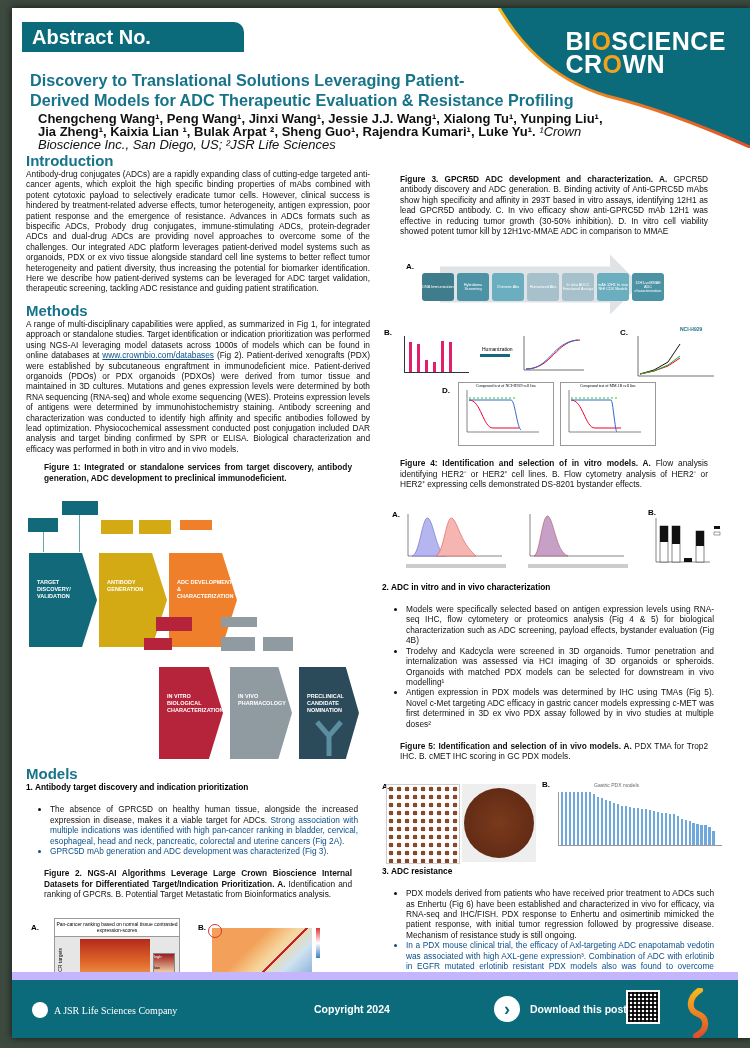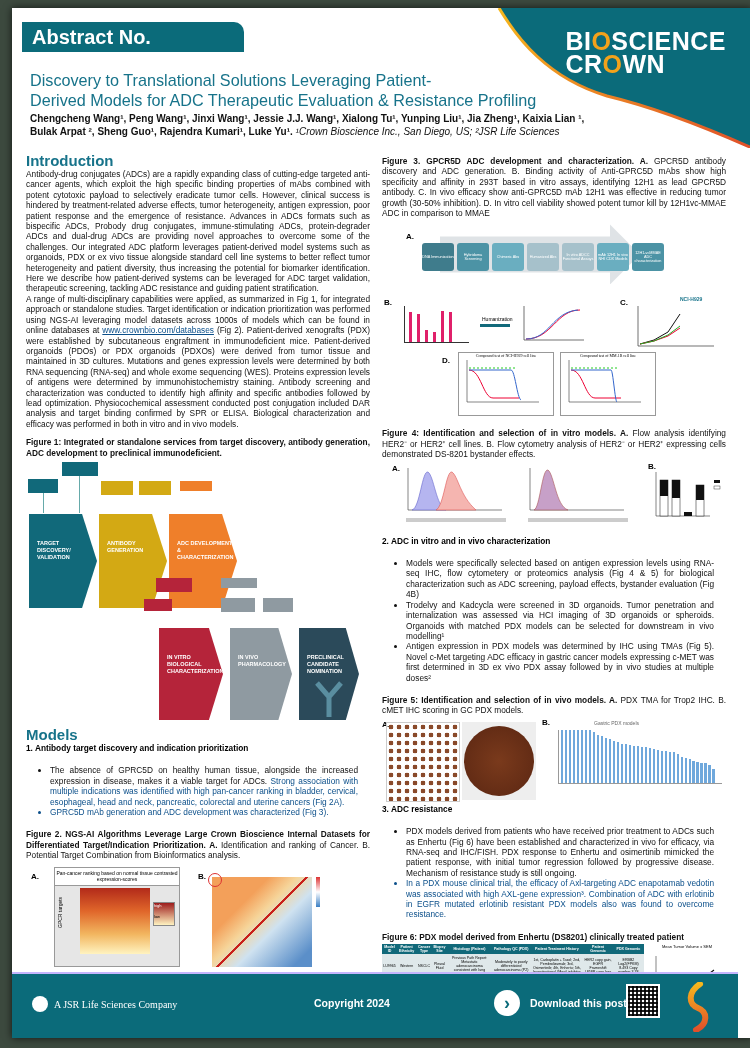--- a/index.html
+++ b/index.html
@@ -2,36 +2,36 @@
 <html><head>
 <meta charset="utf-8">
 <style>
   html,body{margin:0;padding:0;}
   body{width:750px;height:1048px;background:#3d4a3f;position:relative;overflow:hidden;font-family:"Liberation Sans",sans-serif;}
   .poster{position:absolute;left:12px;top:8px;width:740px;height:1030px;background:#fff;box-shadow:0 0 8px rgba(0,0,0,.7);overflow:hidden;}
   .hdr-swoosh{position:absolute;right:0;top:0;width:265px;height:140px;}
   .abstract-tab{position:absolute;left:10px;top:14px;width:222px;height:30px;background:#0b6b7a;border-radius:0 10px 0 0;color:#fff;font-weight:bold;font-size:20px;line-height:30px;padding-left:10px;box-sizing:border-box;}
   .logo{position:absolute;right:26px;top:22px;color:#fff;font-weight:bold;font-size:25px;line-height:23px;letter-spacing:.5px;text-align:left;}
   .logo .o{color:#f3a21b;}
-  .title{position:absolute;left:18px;top:62px;width:560px;color:#17738a;font-weight:normal;font-size:16.2px;line-height:20px;}
-  .authors{position:absolute;left:18px;top:104px;width:570px;font-size:10px;font-weight:bold;color:#111;line-height:13px;}
+  .title{position:absolute;left:18px;top:62px;width:560px;color:#17738a;font-weight:bold;font-size:16.2px;line-height:20px;}
+  .authors{position:absolute;left:26px;top:104px;width:570px;font-size:13px;font-weight:bold;color:#111;line-height:13px;}
   .authors i{font-weight:normal;}
   .col{position:absolute;top:144px;width:344px;}
   .col.l{left:14px;}
   .col.r{left:370px;}
   h2{color:#17738a;font-size:15px;margin:0;line-height:17px;}
   p.body{font-size:8.3px;line-height:10.4px;text-align:justify;margin:0;color:#111;}
-  .caption{font-size:8.3px;line-height:10.4px;text-align:justify;color:#111;margin:0;}
+  .caption{font-size:8.3px;line-height:10.4px;text-align:justify;color:#111;margin:18px;}
   .caption b{font-weight:bold;}
   .sub{font-size:8.3px;font-weight:bold;margin:0;line-height:10.4px;}
   ul.bul{margin:12px;padding-left:12px;font-size:8.3px;line-height:10.4px;color:#111;text-align:justify;}
   ul.bul li{margin:0;}
   .blue{color:#0b4f8a;}
   .fig{position:relative;background:#fff;}
-  .footer{position:absolute;left:0;top:964px;width:726px;height:66px;background:#0b6b7a;border-top:2px solid #c4b5fd;}
+  .footer{position:absolute;left:0;top:964px;width:726px;height:66px;background:#0b6b7a;border-top:8px solid #c4b5fd;}
   .footer .jsr{position:absolute;left:20px;top:22px;color:#fff;font-family:"Liberation Serif",serif;font-size:10px;display:flex;align-items:center;gap:6px;}
   .footer .jsr .dot{width:16px;height:16px;border-radius:50%;background:#fff;}
   .footer .copy{position:absolute;left:302px;top:23px;color:#fff;font-weight:bold;font-size:10.5px;}
   .footer .dl{position:absolute;left:482px;top:16px;display:flex;align-items:center;gap:10px;color:#fff;font-weight:bold;font-size:10.5px;}
   .footer .arrow{width:26px;height:26px;border-radius:50%;background:#fff;color:#0b6b7a;font-size:18px;line-height:26px;text-align:center;font-weight:bold;}
   .qr{position:absolute;left:614px;top:10px;width:34px;height:34px;background:#fff;padding:2px;box-sizing:border-box;}
   .qr div{width:100%;height:100%;background:repeating-linear-gradient(90deg,#222 0 2px,#fff 2px 4px),repeating-linear-gradient(0deg,#222 0 2px,#fff 2px 4px);background-blend-mode:multiply;}
   .mark{position:absolute;left:672px;top:8px;width:28px;height:50px;}
   .chev{position:absolute;clip-path:polygon(0 0,78% 0,100% 50%,78% 100%,0 100%);}
   .chev .t{color:#fff;font-size:5.5px;font-weight:bold;padding:26px 4px 0 8px;line-height:7px;}
@@ -67,20 +67,21 @@
   </div>
 
   <div class="authors">
     <span>Chengcheng Wang¹, Peng Wang¹, Jinxi Wang¹, Jessie J.J. Wang¹, Xialong Tu¹, Yunping Liu¹, Jia Zheng¹, Kaixia Lian ¹, Bulak Arpat ², Sheng Guo¹, Rajendra Kumari¹, Luke Yu¹.</span><i> ¹Crown Bioscience Inc., San Diego, US; ²JSR Life Sciences</i>
   </div>
 
   <div class="col l">
     <h2>Introduction</h2>
     <p class="body">Antibody-drug conjugates (ADCs) are a rapidly expanding class of cutting-edge targeted anti-cancer agents, which exploit the high specific binding properties of mAbs combined with potent cytotoxic payload to selectively eradicate tumor cells. However, clinical success is hindered by treatment-related adverse effects, tumor heterogeneity, antigen expression, poor patient response and the emergence of resistance. Advances in ADCs formats such as bispecific ADCs, Probody drug conjugates, immune-stimulating ADCs, protein-degrader ADCs and dual-drug ADCs are providing novel approaches to overcome some of the challenges. Our integrated ADC platform leverages patient-derived model systems such as organoids, PDX or ex vivo tissue alongside standard cell line systems to better reflect tumor heterogeneity and patient diversity, thus increasing the potential for biomarker identification. Here we describe how patient-derived systems can be leveraged for ADC target validation, therapeutic screening, tackling ADC resistance and guiding patient stratification.</p>
 
+    <h2 style="margin-top:8px;">Methods</h2>
     <p class="body"><span>A range of multi-disciplinary capabilities were applied, as summarized in Fig 1, for integrated approach or standalone studies. Target identification or indication prioritization was performed using NGS-AI leveraging model datasets across 1000s of models which can be found in online databases at </span><a href="#" style="color:#0b4f8a;text-decoration:underline;">www.crownbio.com/databases</a><span> (Fig 2). Patient-derived xenografts (PDX) were established by subcutaneous engraftment in immunodeficient mice. Patient-derived organoids (PDOs) or PDX organoids (PDXOs) were derived from tumor tissue and maintained in 3D cultures. Mutations and genes expression levels were determined by both RNA sequencing (RNA-seq) and whole exome sequencing (WES). Proteins expression levels of antigens were determined by immunohistochemistry staining. Antibody screening and characterization was conducted to identify high affinity and specific antibodies followed by lead optimization. Physiocochemical assessment conducted post conjugation included DAR analysis and target binding confirmed by SPR or ELISA. Biological characterization and efficacy was performed in both in vitro and in vivo models.</span></p>
 
     <p class="caption" style="margin-top:8px;font-weight:bold;">Figure 1: Integrated or standalone services from target discovery, antibody generation, ADC development to preclinical immunodeficient.</p>
 
     <div class="fig" style="height:262px;margin-top:4px;">
       <div class="note" style="left:2px;top:17px;width:30px;height:14px;background:#11697a;"></div>
       <div class="note" style="left:36px;top:0;width:36px;height:14px;background:#11697a;"></div>
       <div class="vline" style="left:17px;top:31px;height:20px;background:#6aa;"></div>
       <div class="vline" style="left:53px;top:14px;height:37px;background:#6aa;"></div>
       <div class="note" style="left:75px;top:19px;width:32px;height:14px;background:#d3a914;"></div>
@@ -117,21 +118,21 @@
       </div>
     </div>
 
     <h2 style="margin-top:2px;">Models</h2>
     <p class="sub">1. Antibody target discovery and indication prioritization</p>
     <ul class="bul">
       <li><span>The absence of GPRC5D on healthy human tissue, alongside the increased expression in disease, makes it a viable target for ADCs. </span><span class="blue">Strong association with multiple indications was identified with high pan-cancer ranking in bladder, cervical, esophageal, head and neck, pancreatic, colorectal and uterine cancers (Fig 2A).</span></li>
       <li class="blue">GPRC5D mAb generation and ADC development was characterized (Fig 3).</li>
     </ul>
 
-    <p class="caption" style="margin-top:8px;"><b>Figure 2. NGS-AI Algorithms Leverage Large Crown Bioscience Internal Datasets for Differentiated Target/Indication Prioritization. A.</b><span> Identification and ranking of Cancer. B. Potential Target Combination from Bioinformatics analysis.</span></p>
+    <p class="caption" style="margin-top:8px;"><b>Figure 2. NGS-AI Algorithms Leverage Large Crown Bioscience Internal Datasets for Differentiated Target/Indication Prioritization. A.</b><span> Identification and ranking of GPCRs. B. Potential Target Metastatic from Bioinformatics analysis.</span></p>
 
     <div class="fig" style="height:106px;margin-top:6px;">
       <span style="position:absolute;left:5px;top:5px;font-size:8px;font-weight:bold;">A.</span>
       <div style="position:absolute;left:28px;top:0;width:124px;height:98px;background:#e6e6e6;border:1px solid #999;">
         <div style="background:#fff;border-bottom:1px solid #999;font-size:5px;text-align:center;height:18px;line-height:6px;padding-top:2px;box-sizing:border-box;">Pan-cancer ranking based on normal tissue contrasted expression-scores</div>
         <div style="position:absolute;left:25px;top:20px;width:70px;height:66px;background:linear-gradient(180deg,#b22a1a,#e0662a 35%,#f2b660 70%,#fff3c0);"></div>
         <div style="position:absolute;left:2px;top:60px;font-size:5px;transform:rotate(-90deg);transform-origin:left top;">GPCR targets</div>
         <div style="position:absolute;left:98px;top:34px;width:20px;height:22px;border:1px solid #888;background:linear-gradient(#9d1c1c,#fff3c0);font-size:4px;color:#fff;">
           <div>high</div>
             <div style="margin-top:6px;color:#000;">low</div>

